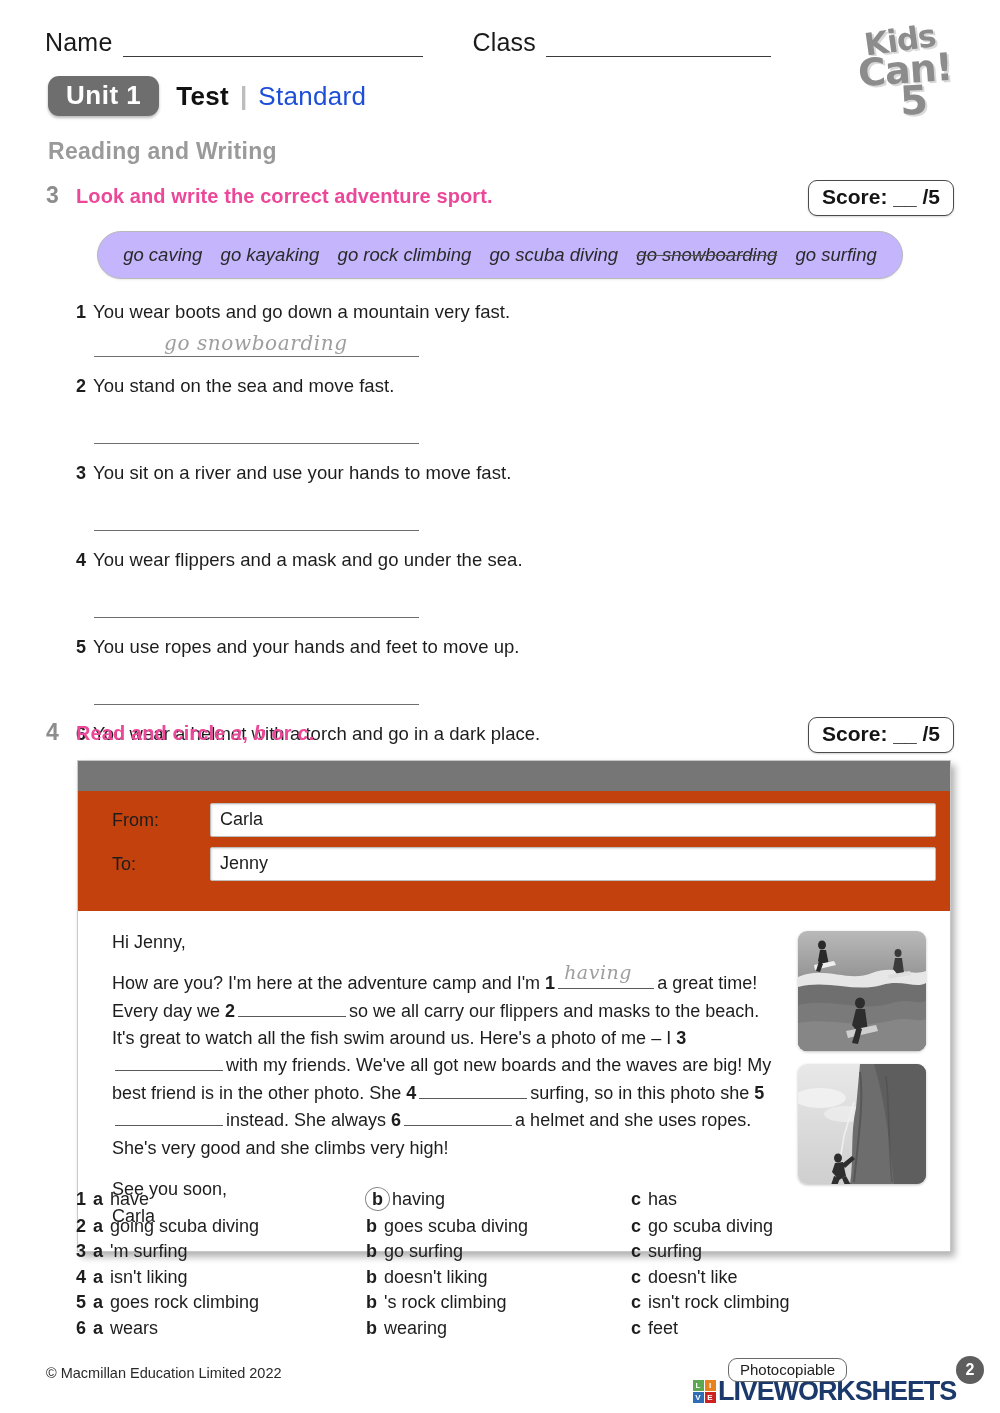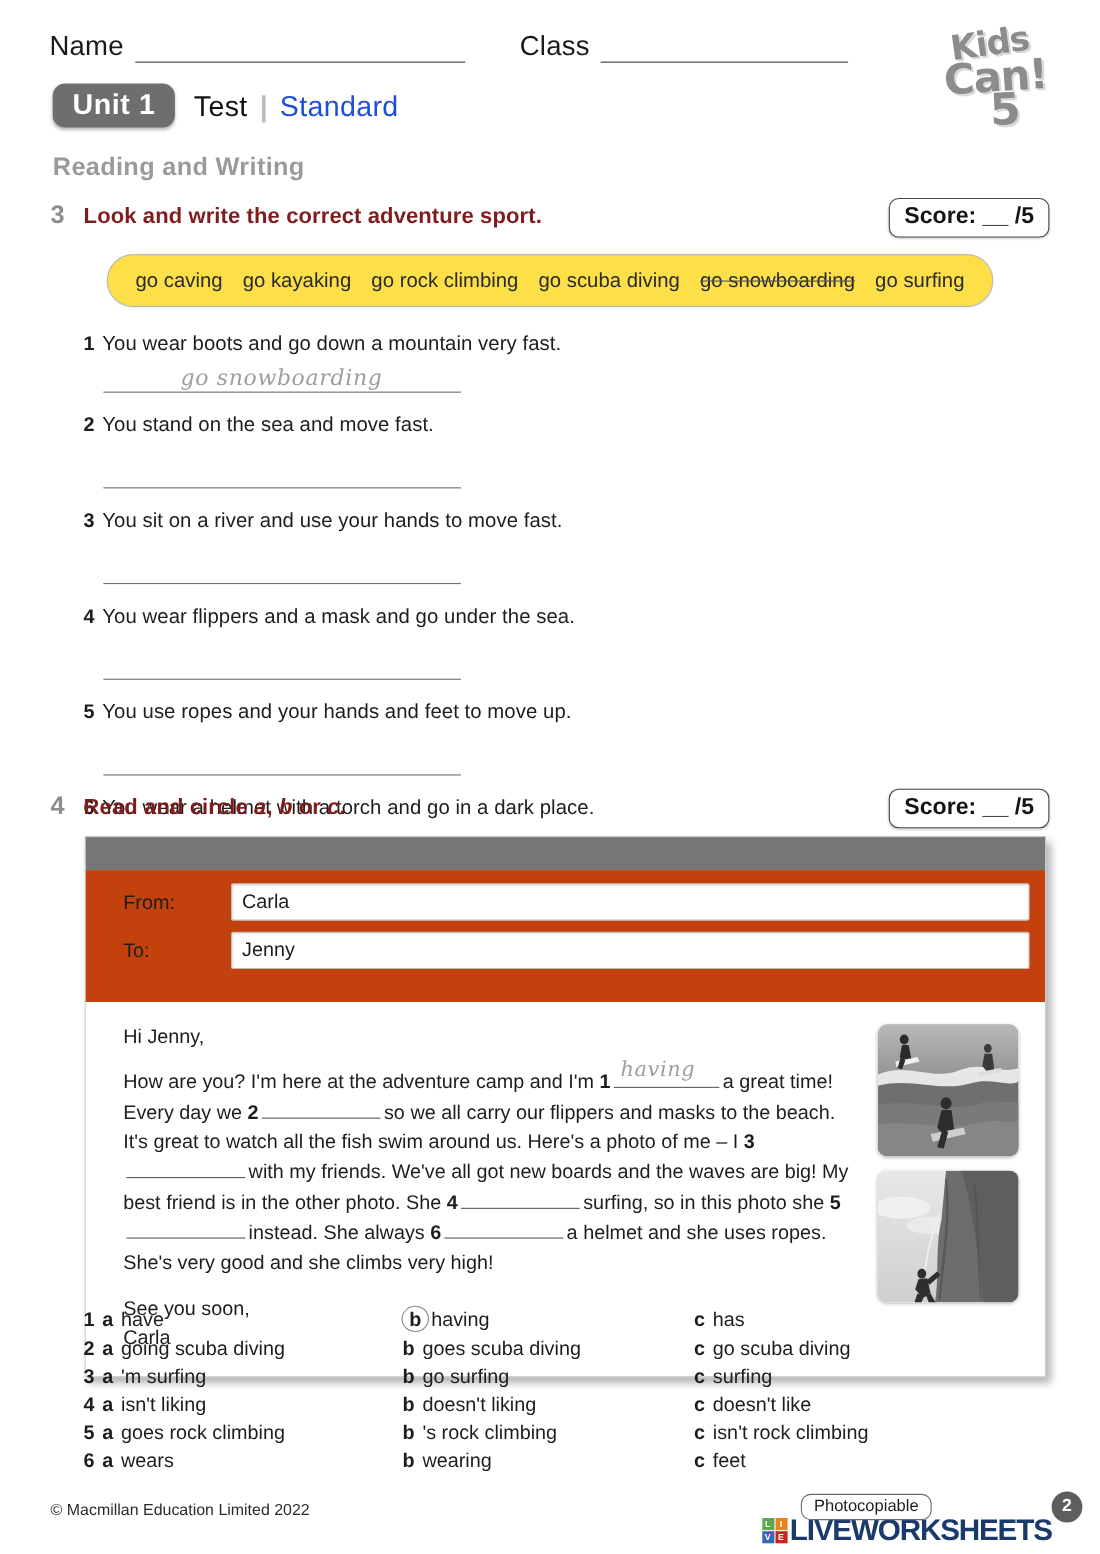--- a/index.html
+++ b/index.html
@@ -95,21 +95,21 @@
     font-size: 26px;
     font-weight: bold;
     padding: 6px 18px 8px 18px;
     border-radius: 11px;
     letter-spacing: .5px;
     box-shadow: 0 2px 3px rgba(0,0,0,.28);
     line-height: 1;
   }
   .unit-test {
     font-size: 26px;
-    font-weight: normal;
+    font-weight: bold;
     color: #111111;
     margin-left: 17px;
     letter-spacing: .3px;
   }
   .unit-sep {
     font-size: 26px;
     color: #bdbdbd;
     margin-left: 11px;
     font-weight: bold;
   }
@@ -139,21 +139,21 @@
   }
   .ex-num {
     font-size: 23px;
     font-weight: bold;
     color: #8d8d8d;
     width: 30px;
   }
   .ex-text {
     font-size: 20px;
     font-weight: bold;
-    color: #7f1d1d;
+    color: #ec4899;
     letter-spacing: .1px;
   }
   .ex-text em { font-style: italic; }
   .score-box {
     position: absolute;
     right: 46px;
     border: 1.6px solid #4a4a4a;
     border-radius: 9px;
     padding: 4px 13px 6px 13px;
     font-size: 21px;
@@ -167,26 +167,27 @@
   
   .wordbank {
     position: absolute;
     left: 97px;
     top: 231px;
     width: 806px;
     box-sizing: border-box;
     height: 48px;
     border: 1.6px solid #b9b9b9;
     border-radius: 24px;
-    background: #fde047;
+    background: #c4b5fd;
     display: flex;
     align-items: center;
     justify-content: space-around;
     padding: 0 16px;
     box-shadow: 0 1px 2px rgba(0,0,0,.08);
+    font-style: italic;
   }
   .wb-item {
     font-size: 18.5px;
     color: #2a2a2a;
     white-space: nowrap;
     padding: 0 4px;
   }
   .wb-item.used {
     text-decoration: line-through;
     text-decoration-color: #555;

